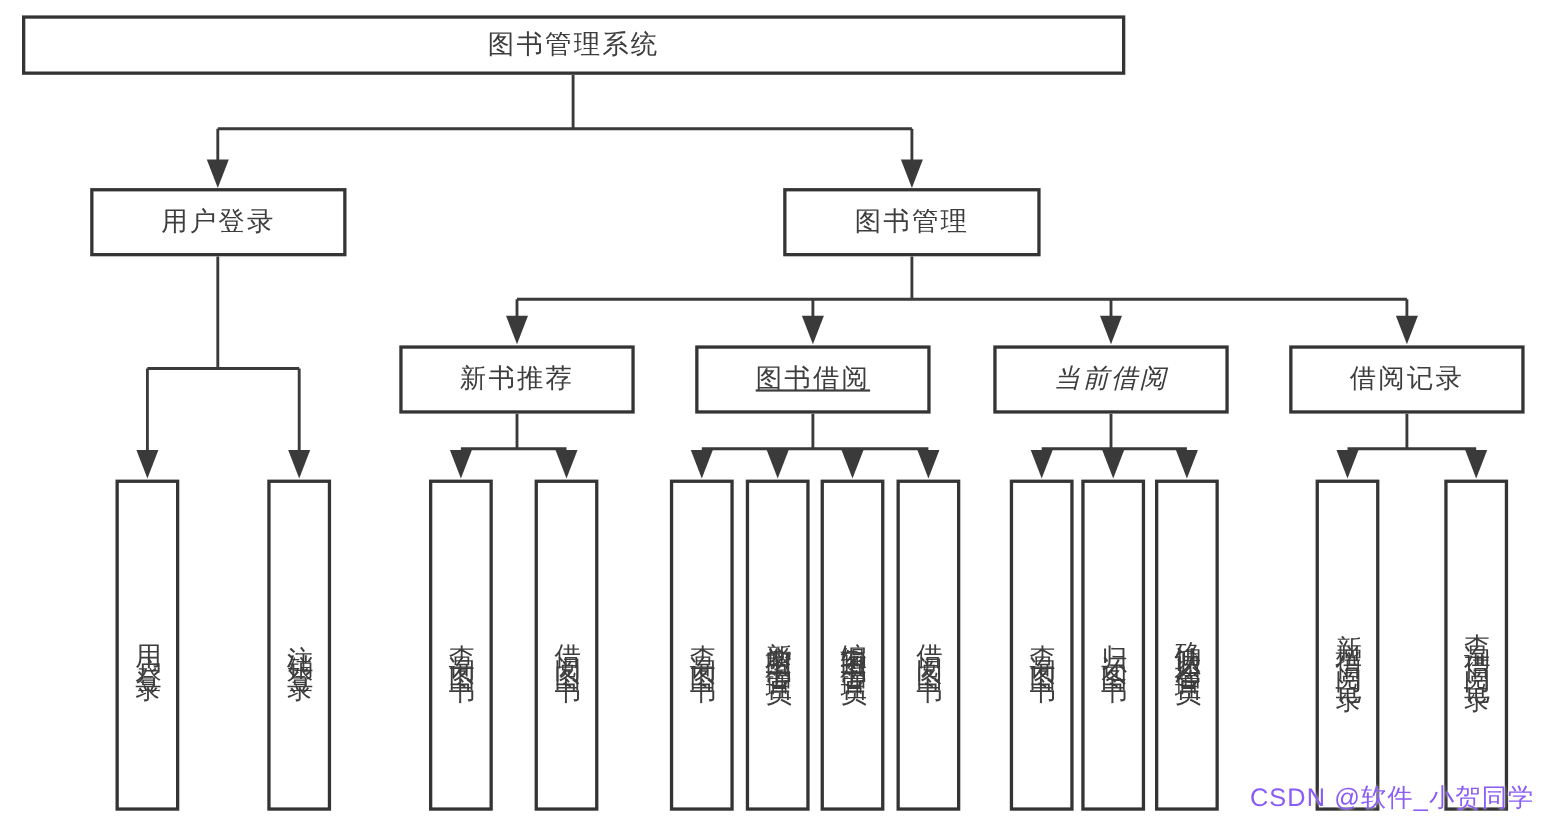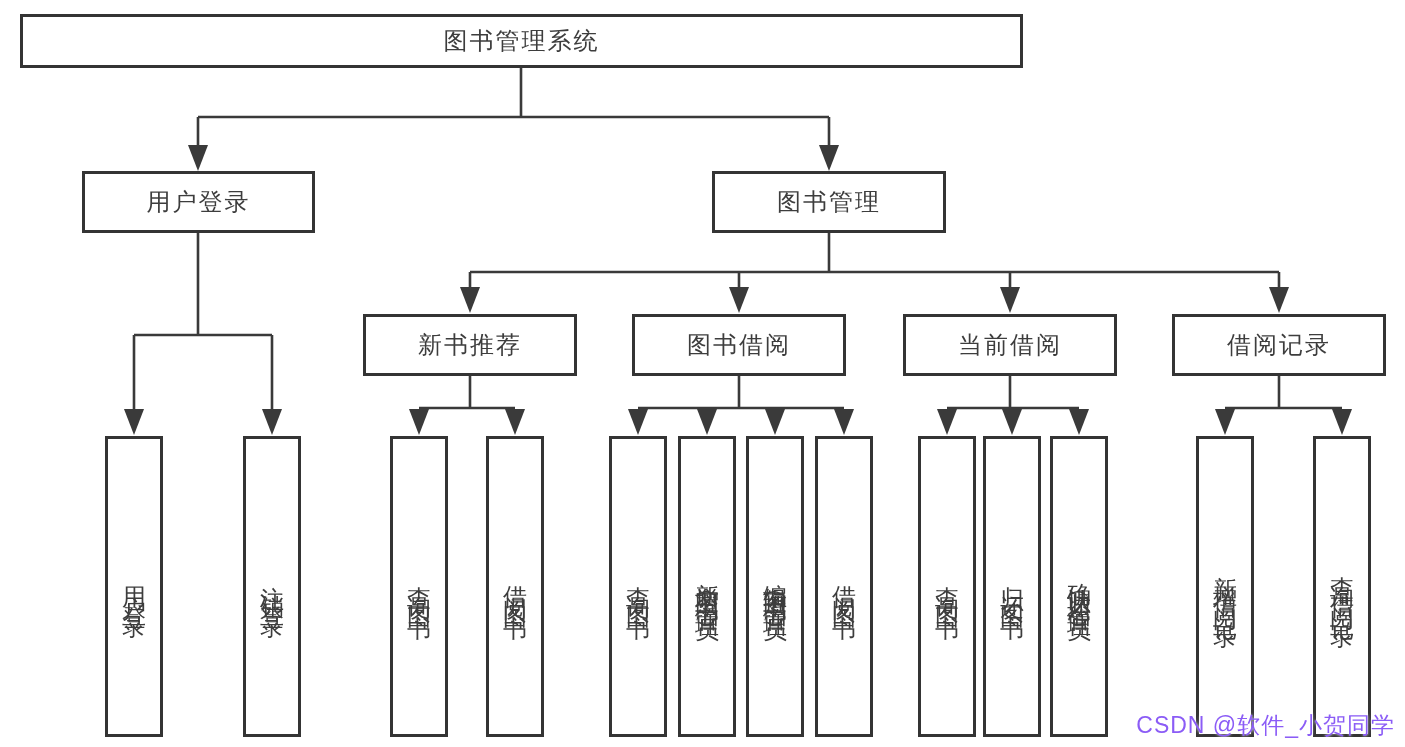--- a/index.html
+++ b/index.html
@@ -38,22 +38,22 @@
     letter-spacing: 10px;
     white-space: normal;
   }
   .box.v .lbl.long { letter-spacing: 5px; }
 
   
   #nd-root { left: 20px;  top: 14px;  width: 1003px; height: 54px; }
   #nd-l2a  { left: 82px;  top: 171px; width: 233px;  height: 62px; }
   #nd-l2b  { left: 712px; top: 171px; width: 234px;  height: 62px; }
   #nd-l3a  { left: 363px; top: 314px; width: 214px;  height: 62px; }
-  #nd-l3b  { left: 632px; top: 314px; width: 214px;  height: 62px; }
-  #nd-l3c  { left: 903px; top: 314px; width: 214px;  height: 62px; }
+  #nd-l3b  { left: 632px; top: 314px; width: 214px;  height: 62px; text-decoration: underline; }
+  #nd-l3c  { left: 903px; top: 314px; width: 214px;  height: 62px; font-style: italic; }
   #nd-l3d  { left: 1172px;top: 314px; width: 214px;  height: 62px; }
   .leaf    { top: 436px; width: 58px; height: 301px; }
   #nd-u1 { left: 105px; }  #nd-u2 { left: 243px; }
   #nd-n1 { left: 390px; }  #nd-n2 { left: 486px; }
   #nd-b1 { left: 609px; }  #nd-b2 { left: 678px; }
   #nd-b3 { left: 746px; }  #nd-b4 { left: 815px; }
   #nd-c1 { left: 918px; }  #nd-c2 { left: 983px; }  #nd-c3 { left: 1050px; }
   #nd-r1 { left: 1196px; } #nd-r2 { left: 1313px; }
 
   .watermark {

